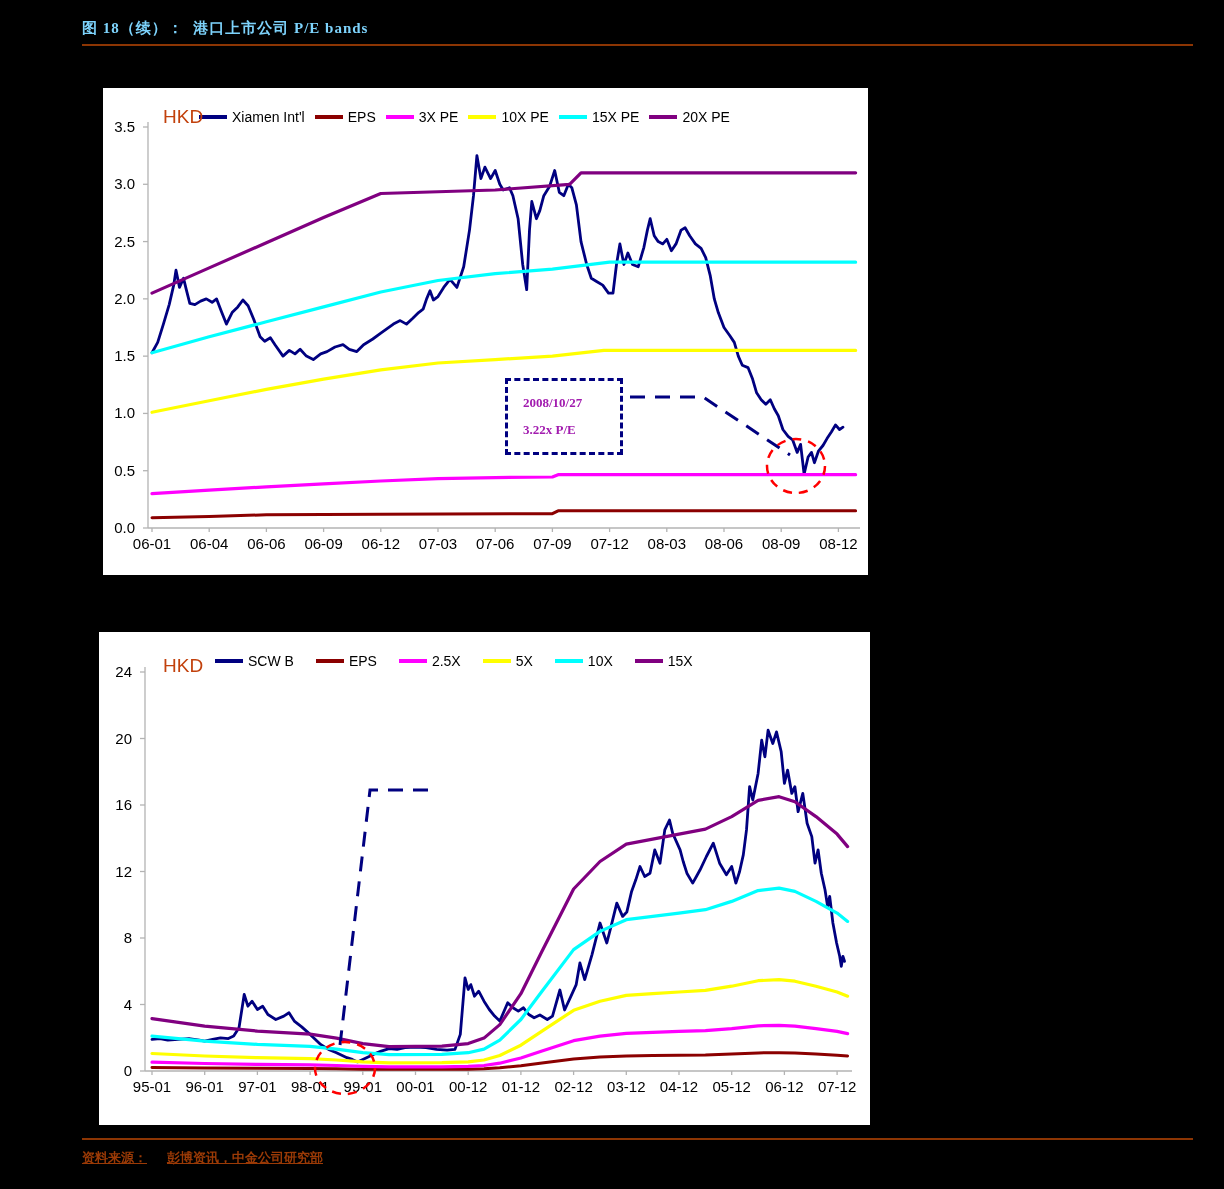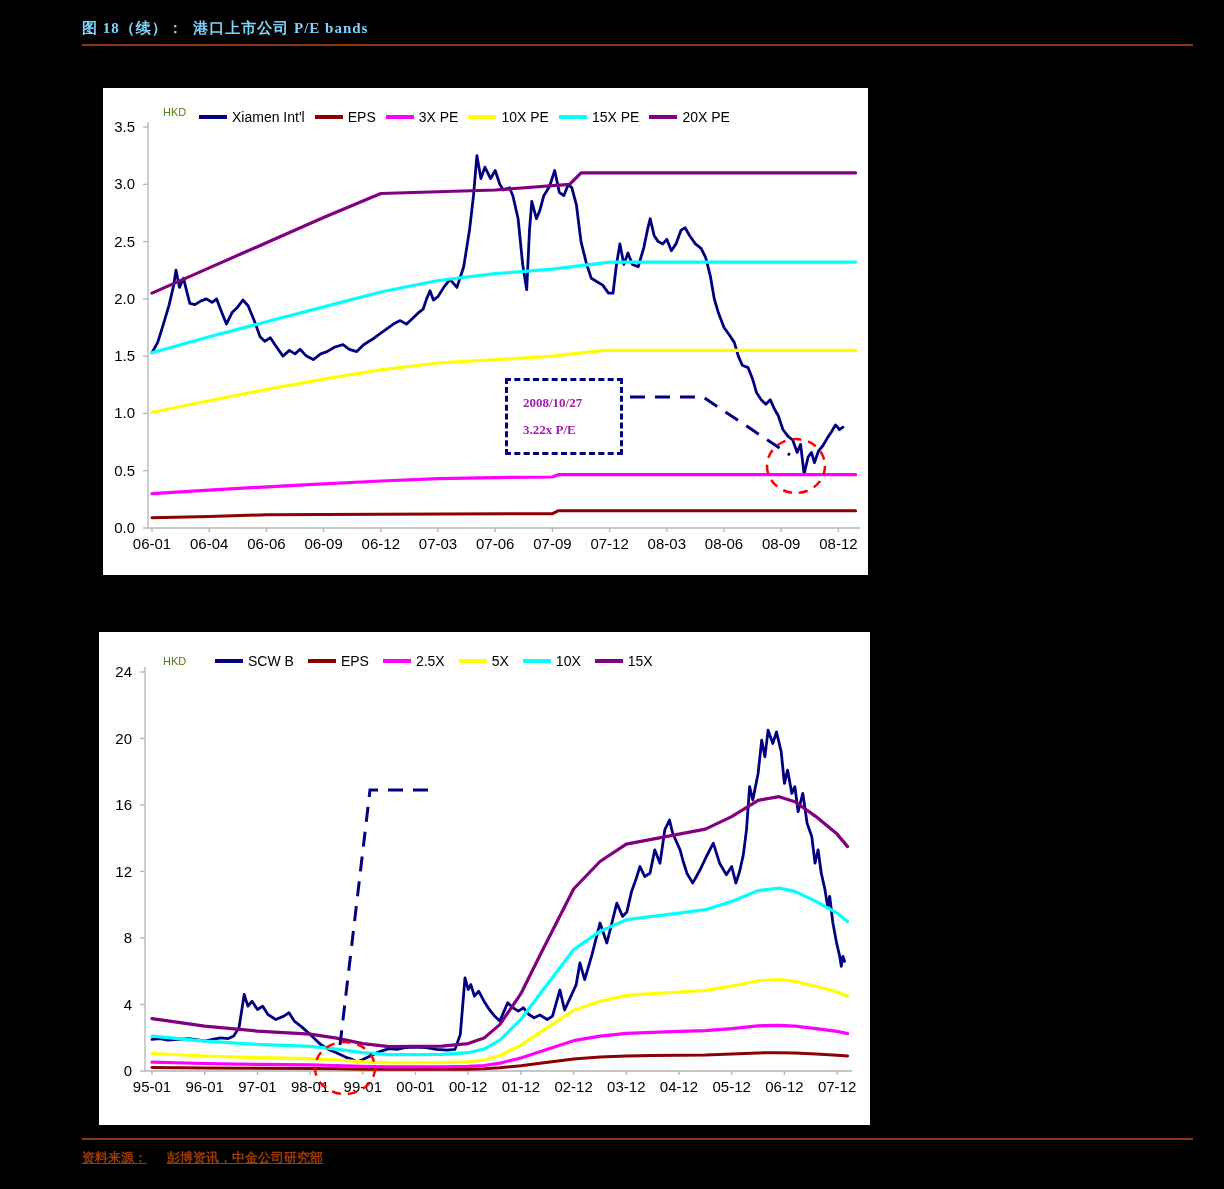--- a/index.html
+++ b/index.html
@@ -19,26 +19,26 @@
     position:absolute;left:82px;top:1149px;
     font-family:"Liberation Serif",serif;font-weight:bold;font-size:13px;
     color:#9b3a06;white-space:pre;text-decoration:underline;
   }
   .source-row .gap{display:inline-block;width:20px;}
   .chart-panel{position:absolute;background:#fff;}
   #chart0{left:103px;top:88px;width:765px;height:487px;}
   #chart1{left:99px;top:632px;width:771px;height:493px;}
   svg.plot{position:absolute;left:0;top:0;display:block;}
   svg.plot text{font-family:"Liberation Sans",sans-serif;font-size:15px;fill:#000;}
-  .unit{position:absolute;font-size:11px;color:#4d7c0f;}
+  .unit{position:absolute;font-size:19px;color:#c2410c;}
   #chart0 .unit{left:60px;top:18px;}
   #chart1 .unit{left:64px;top:23px;}
   .legend{position:absolute;display:flex;align-items:flex-end;}
   #chart0 .legend{left:96px;top:21px;gap:10px;}
-  #chart1 .legend{left:116px;top:21px;gap:14px;}
+  #chart1 .legend{left:116px;top:21px;gap:22px;}
   .lg-item{display:flex;align-items:center;gap:5px;font-size:14px;color:#000;white-space:nowrap;}
   .sw{width:28px;height:4px;flex:none;}
   .ann{
     position:absolute;border:3px dashed #000080;
     font-family:"Liberation Serif",serif;font-weight:bold;font-size:13px;color:#a21caf;
     line-height:27px;padding:8px 0 0 15px;
   }
   #chart0 .ann{left:402px;top:290px;width:97px;height:63px;}
   #chart1 .ann{left:331px;top:136px;width:89px;height:60px;}
 </style>

